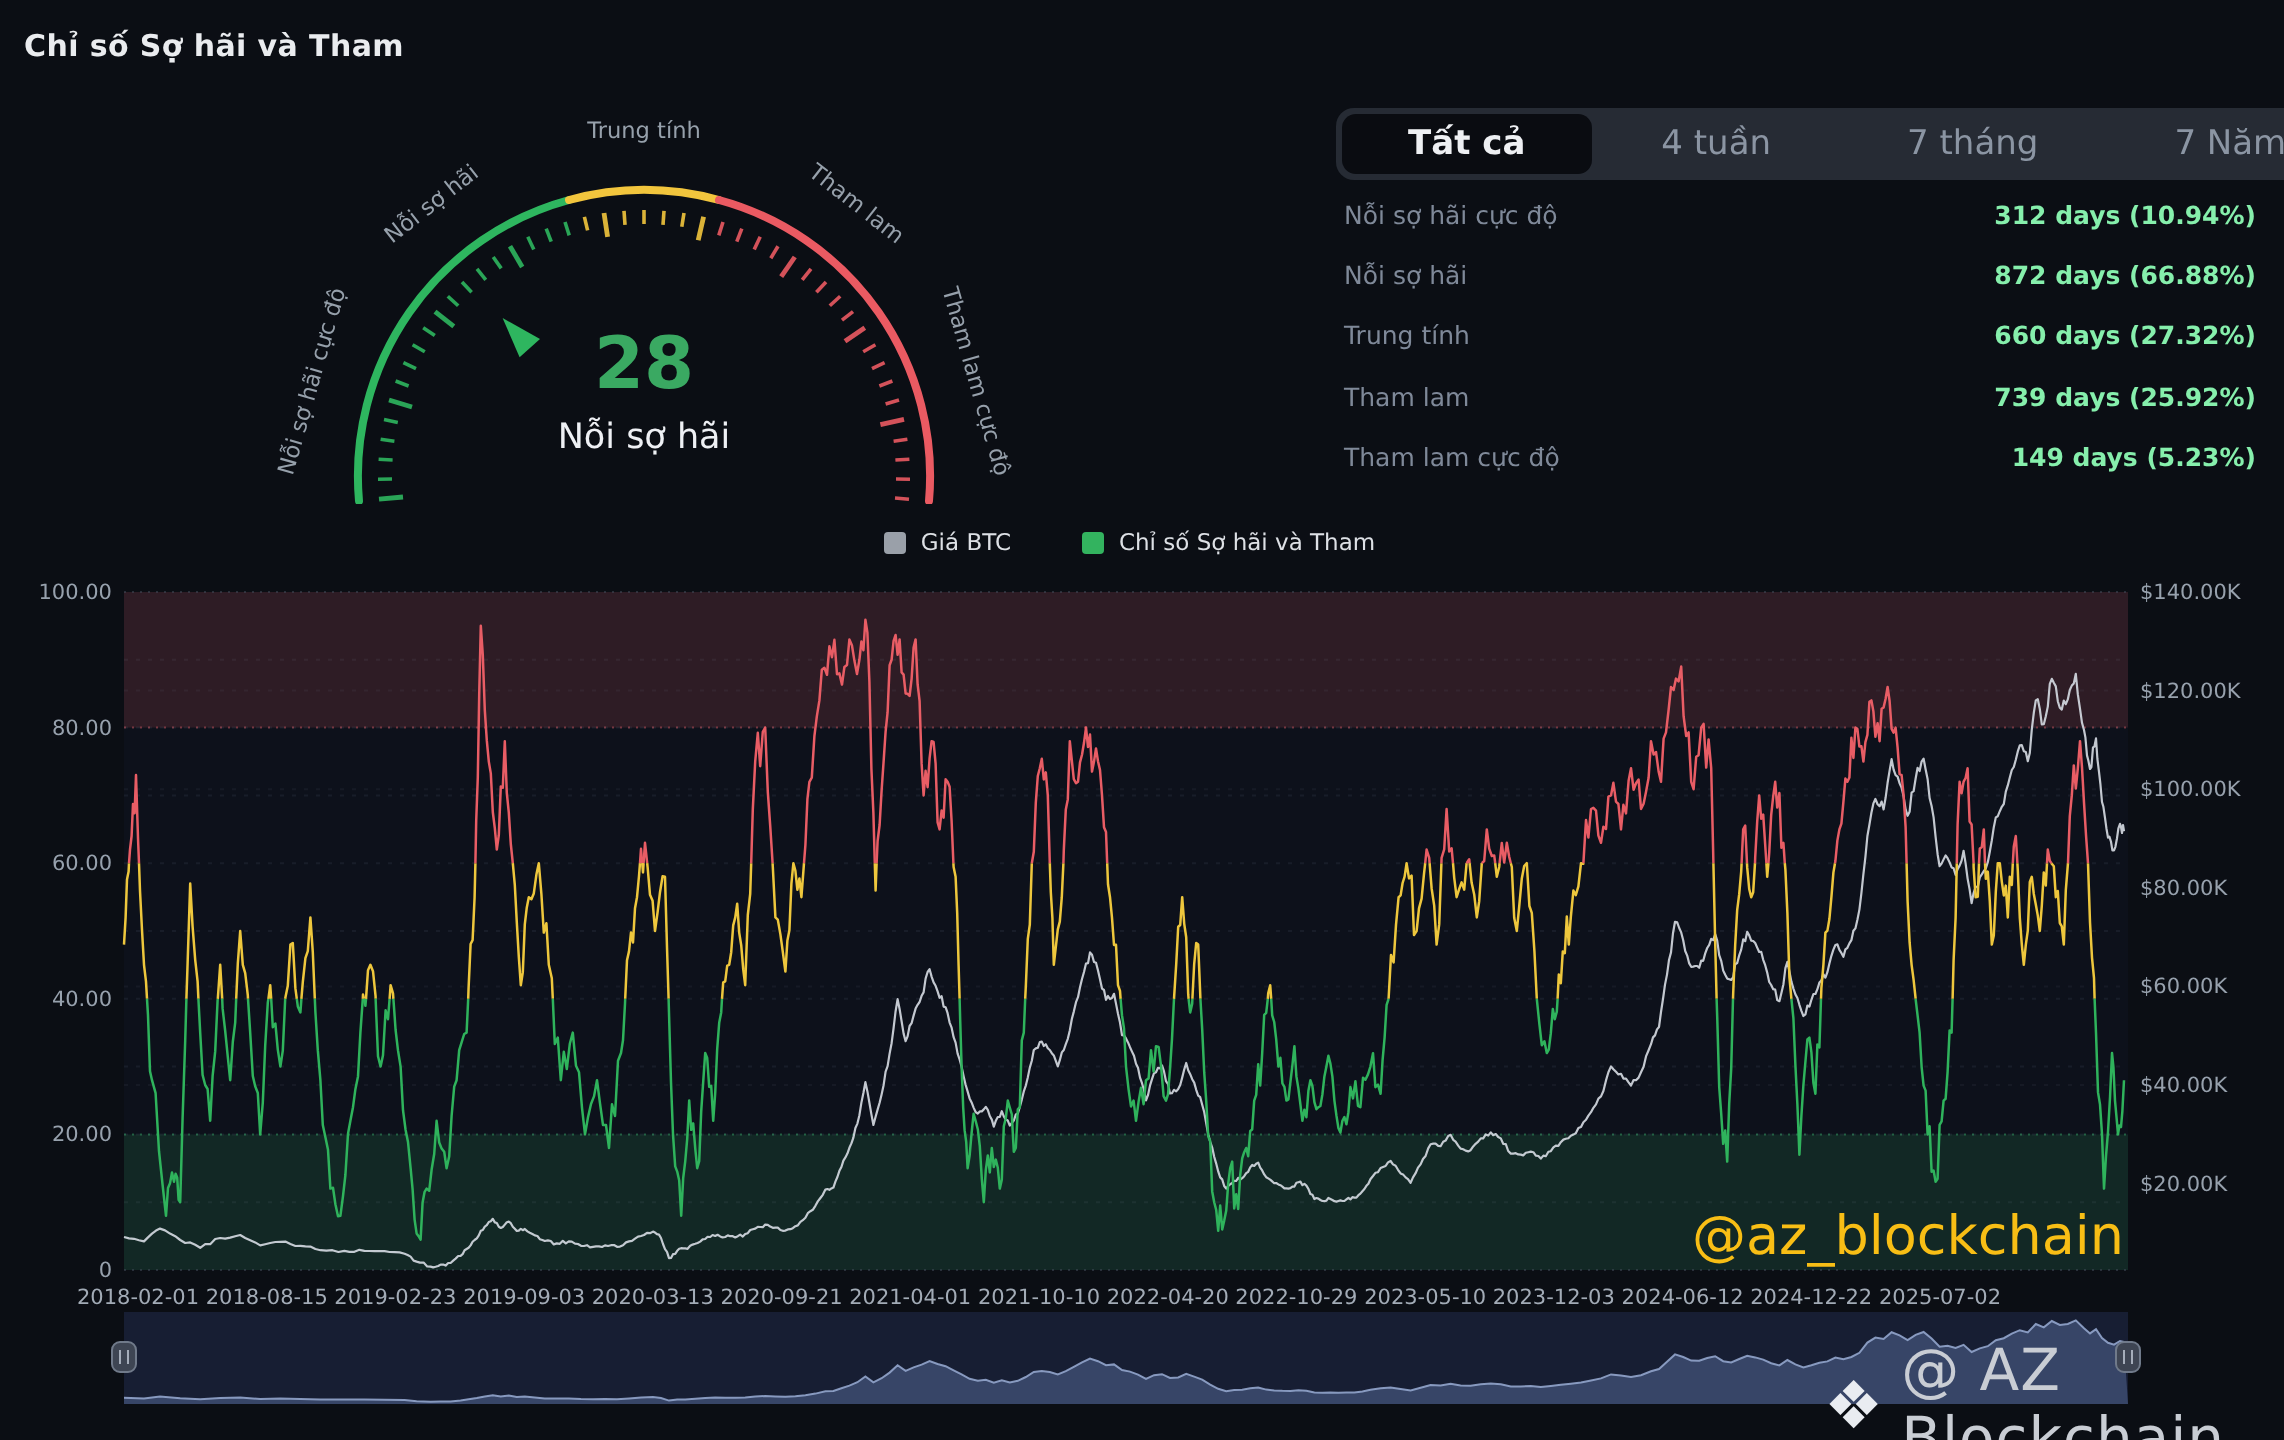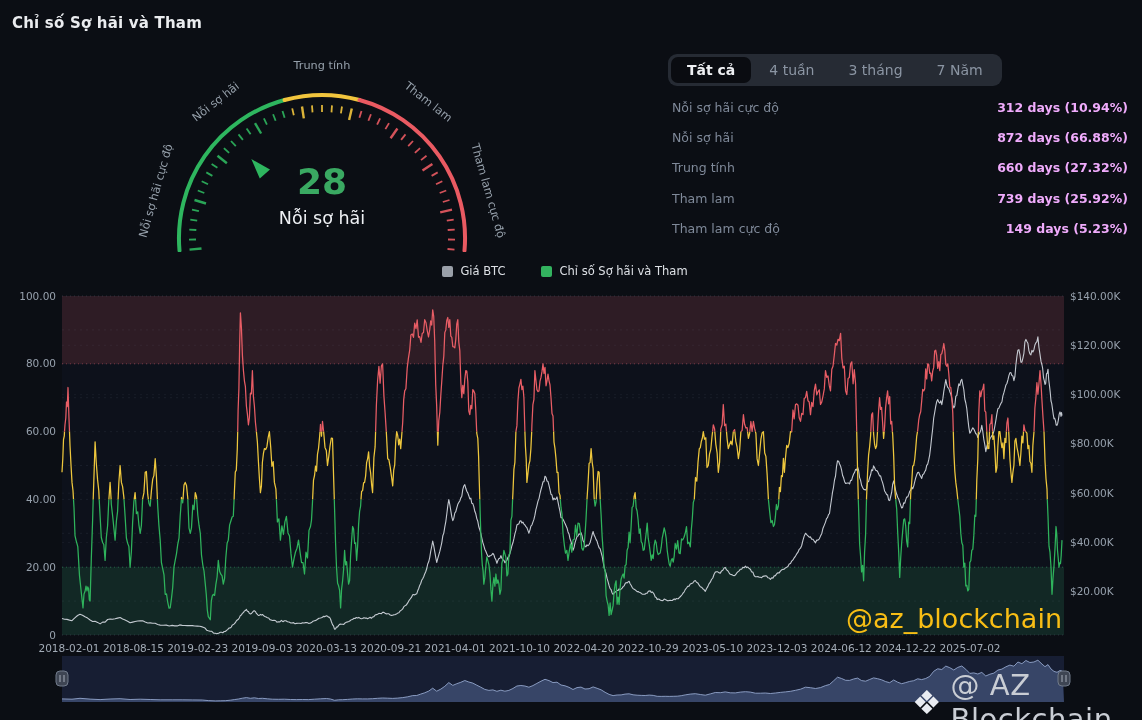--- a/index.html
+++ b/index.html
@@ -6,27 +6,27 @@
   body{
     width:1142px;height:720px;position:relative;overflow:hidden;
     background:#0b0e14;font-family:"DejaVu Sans","Liberation Sans",sans-serif;
     -webkit-font-smoothing:antialiased;
   }
   .page-title{position:absolute;left:12px;top:14px;font-size:15px;font-weight:700;color:#eaecef;letter-spacing:.2px}
   
   #gauge-wrap{position:absolute;left:92px;top:42px;width:470px;height:210px}
   
   #tabs{position:absolute;left:668px;top:54px;display:inline-flex;gap:2px;background:#262b34;border-radius:9px;padding:3px}
-  .tab{border:none;background:transparent;color:#8b95a3;font-size:14px;padding:5px 16px;border-radius:7px;font-family:inherit;cursor:pointer;white-space:nowrap}
+  .tab{border:none;background:transparent;color:#8b95a3;font-size:17px;padding:5px 33px;border-radius:7px;font-family:inherit;cursor:pointer;white-space:nowrap}
   .tab.active{background:#0a0c11;color:#eef0f3;font-weight:700}
   
   #stats{position:absolute;left:660px;top:92px;width:474px}
   .stat-row{height:30.4px;display:flex;justify-content:space-between;align-items:center;padding:0 6px 0 12px}
   .stat-label{font-size:12.5px;color:#7f8999}
-  .stat-value{font-size:12.5px;color:#f0abfc;font-weight:700}
+  .stat-value{font-size:12.5px;color:#86efac;font-weight:700}
   
   #legend{position:absolute;left:0;top:264px;width:1130px;display:flex;justify-content:center;gap:36px}
   .legend-item{display:flex;align-items:center;gap:7px;font-size:11.5px;color:#dde0e5;cursor:pointer}
   .swatch{width:11px;height:11px;border-radius:2px;display:inline-block}
   
   #main-svg{position:absolute;left:0;top:288px}
   #nav-svg{position:absolute;left:0;top:654px}
   
   #wm-gold{position:absolute;right:80px;top:603px;font-size:27px;color:#f8be15;z-index:5}
   #brand{position:absolute;left:912px;top:668px;display:flex;align-items:center;gap:9px;z-index:6}
@@ -96,21 +96,21 @@
       <text transform="translate(126.0,62.8) rotate(-38.0)" text-anchor="middle" font-size="11.3" fill="#96a0ab">Nỗi sợ hãi</text>
       <text transform="translate(230.0,27.0) rotate(0.0)" text-anchor="middle" font-size="11.3" fill="#96a0ab">Trung tính</text>
       <text transform="translate(334.0,62.8) rotate(38.0)" text-anchor="middle" font-size="11.3" fill="#96a0ab">Tham lam</text>
       <text transform="translate(392.5,149.7) rotate(74.1)" text-anchor="middle" font-size="11.3" fill="#96a0ab">Tham lam cực độ</text>
     </svg>
 </div>
 
 <div id="tabs">
   <button class="tab active">Tất cả</button>
   <button class="tab">4 tuần</button>
-  <button class="tab">3 tháng</button>
+  <button class="tab">7 tháng</button>
   <button class="tab">7 Năm</button>
 </div>
 
 <div id="stats">
   <div class="stat-row">
     <span class="stat-label">Nỗi sợ hãi cực độ</span>
     <span class="stat-value">312 days (10.94%)</span>
   </div>
   <div class="stat-row">
     <span class="stat-label">Nỗi sợ hãi</span>

